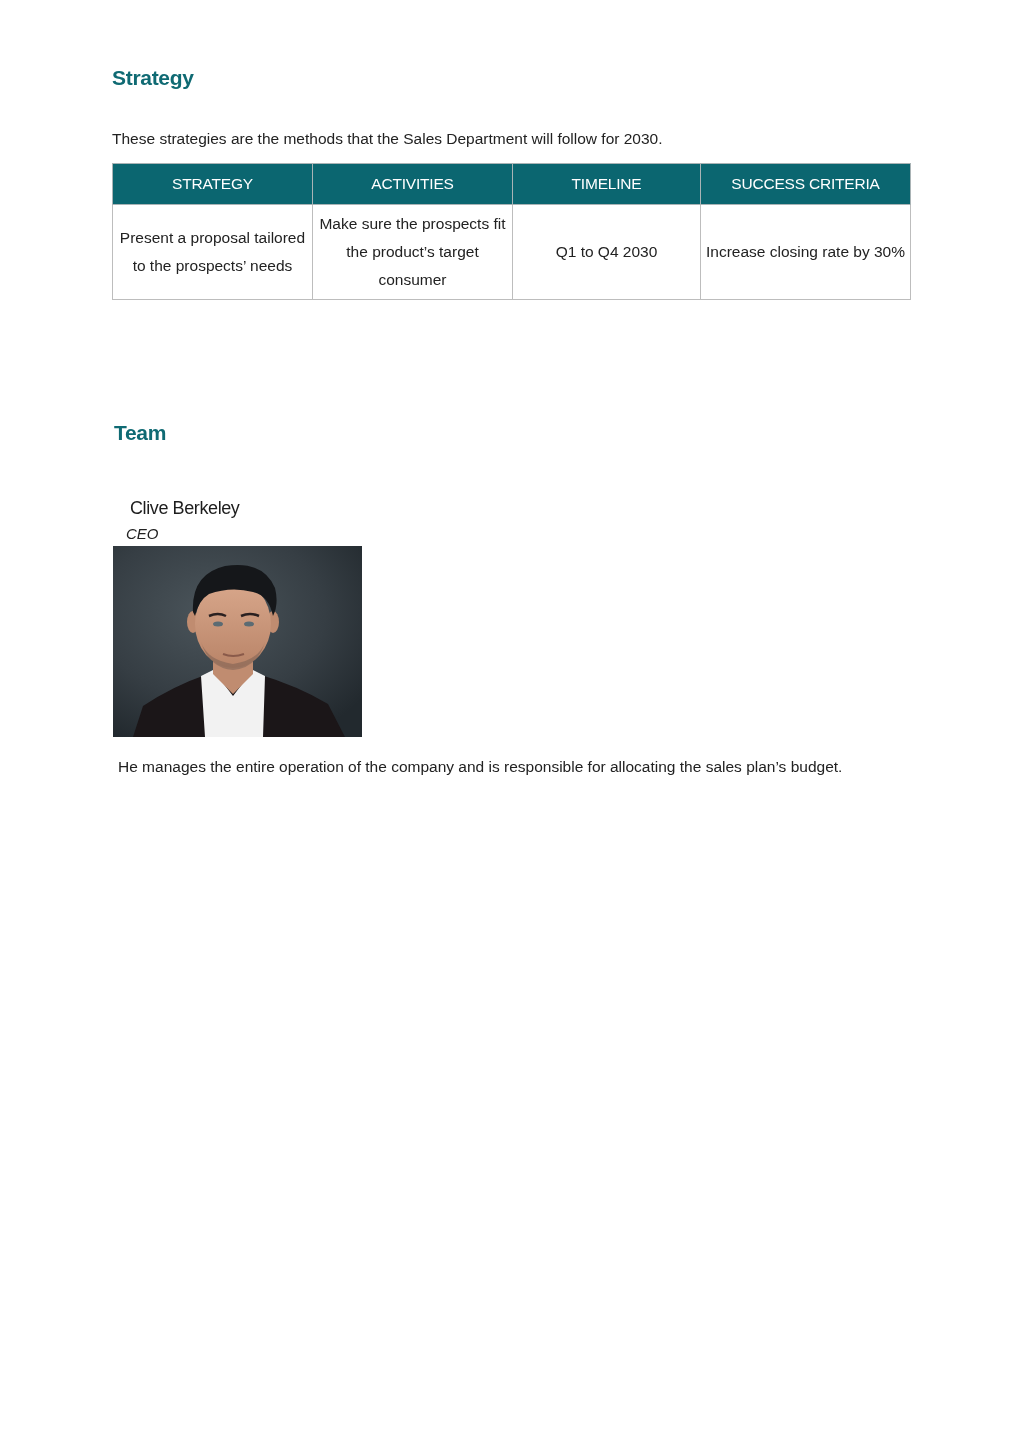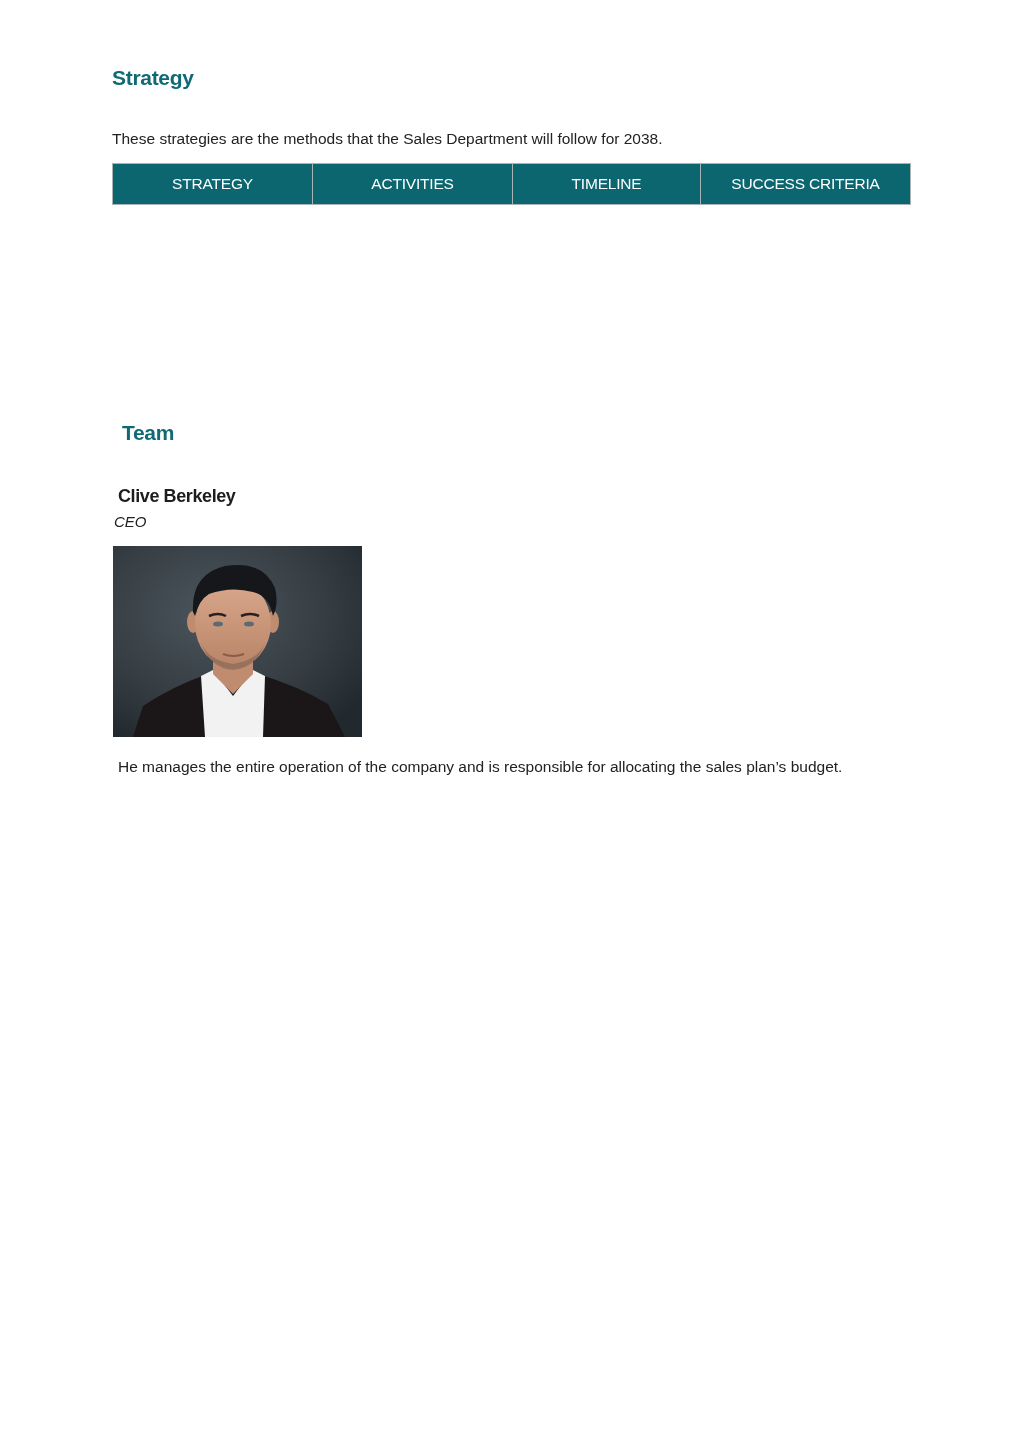--- a/index.html
+++ b/index.html
@@ -60,38 +60,38 @@
     table.strategy-table td {
       border: 1px solid #bdbdbd;
       text-align: center;
       vertical-align: middle;
       line-height: 28px;
       padding: 4px 4px;
       color: #222;
     }
     table.strategy-table tr.row-1 td { height: 58px; }
     table.strategy-table tr.row-2 td { height: 86px; }
-    #team-heading { top: 421px; left: 10px; }
+    #team-heading { top: 421px; left: 2px; }
     .member-name {
       position: absolute;
       left: 2px;
       top: 482px;
       font-size: 18px;
-      font-weight: bold;
+      font-weight: normal;
       letter-spacing: -0.4px;
-      margin: 4px;
+      margin: 16px;
       color: #1d1d1d;
     }
     .member-role {
       position: absolute;
       left: 2px;
       top: 513px;
       font-size: 15px;
       font-style: italic;
-      margin: 0;
+      margin: 12px;
       color: #222;
     }
     .photo {
       position: absolute;
       left: 1px;
       top: 546px;
       width: 249px;
       height: 191px;
       overflow: hidden;
       background: radial-gradient(ellipse at 45% 40%, #4a5358 0%, #3a4349 45%, #2a3136 100%);
@@ -105,38 +105,44 @@
       color: #222;
     }
   </style>
 </head>
 <body>
 
 <div class="page">
 
   <h2 class="section-heading" id="strategy-heading">Strategy</h2>
 
-  <p class="intro">These strategies are the methods that the Sales Department will follow for 2038.</p>
+  <p class="intro">These strategies are the methods that the Sales Department will follow for 2030.</p>
 
   <table class="strategy-table">
     <colgroup>
       <col style="width:200px">
       <col style="width:200px">
       <col style="width:188px">
       <col style="width:210px">
     </colgroup>
     <thead>
       <tr>
         <th>STRATEGY</th>
         <th>ACTIVITIES</th>
         <th>TIMELINE</th>
         <th>SUCCESS CRITERIA</th>
       </tr>
     </thead>
     <tbody>
+      <tr class="row-2">
+        <td>Present a proposal tailored to the prospects’ needs</td>
+        <td>Make sure the prospects fit the product’s target consumer</td>
+        <td>Q1 to Q4 2030</td>
+        <td>Increase closing rate by 30%</td>
+      </tr>
     </tbody>
   </table>
 
   <h2 class="section-heading" id="team-heading">Team</h2>
 
   <p class="member-name">Clive Berkeley</p>
   <p class="member-role">CEO</p>
 
   <div class="photo">
     <svg width="249" height="191" viewBox="0 0 249 191" xmlns="http://www.w3.org/2000/svg">

